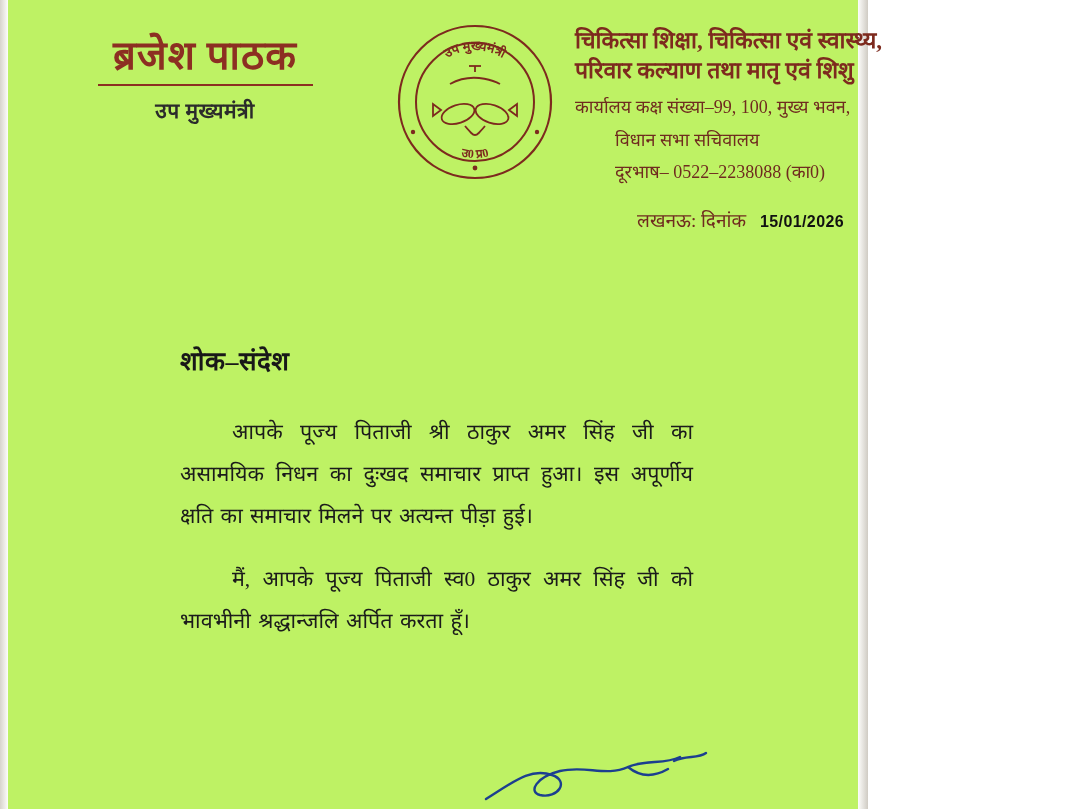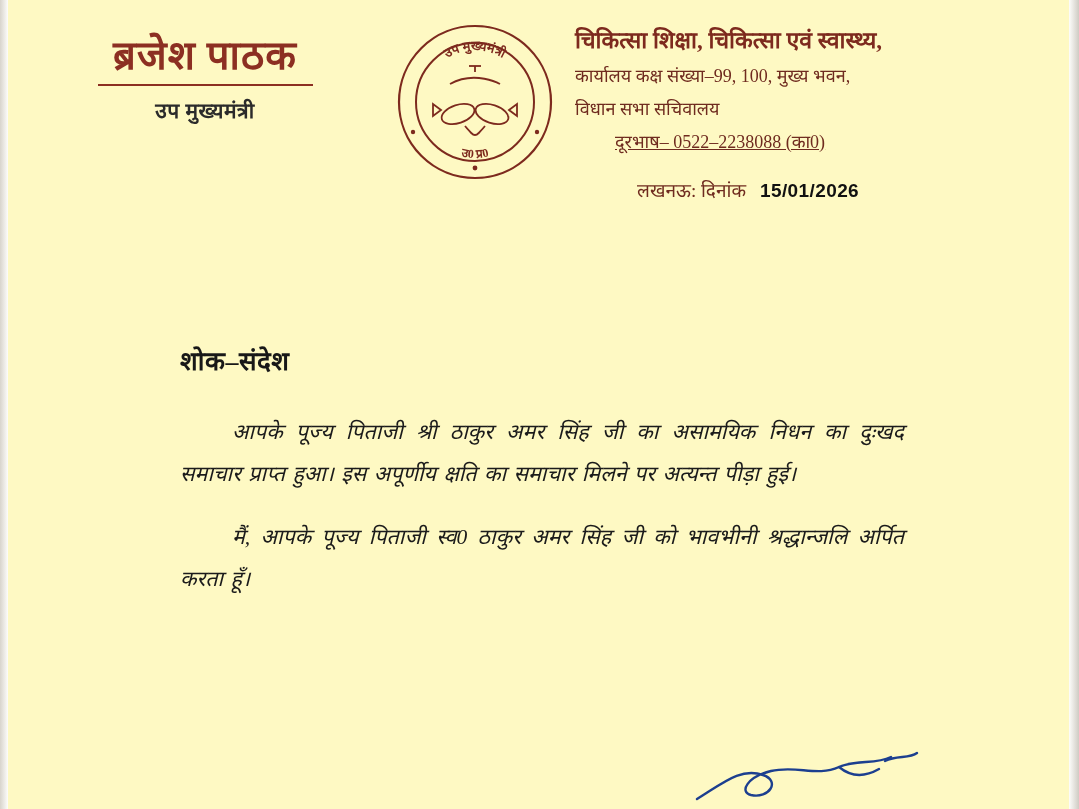--- a/index.html
+++ b/index.html
@@ -11,23 +11,23 @@
   body {
     width: 1079px;
     height: 809px;
     font-family: "Liberation Serif", "DejaVu Serif", serif;
     color: #1a1a1a;
     overflow: hidden;
     position: relative;
   }
   .page {
     position: relative;
-    width: 1079px;
+    width: 868px;
     height: 809px;
-    background: #fef9c3;
+    background: #bef264;
     padding: 0;
   }
   .edge-left {
     position: absolute;
     left: 0; top: 0; bottom: 0;
     width: 8px;
     background: linear-gradient(to right, #d8d4cc, #fdfdfb);
   }
   .edge-right {
     position: absolute;
@@ -94,43 +94,42 @@
     white-space: nowrap;
   }
   .office-line {
     font-size: 18px;
     color: #6f2b1f;
     line-height: 1.45;
     margin-top: 7px;
     white-space: nowrap;
   }
   .office-line.indent1 { }
-  .office-line.indent2 { }
+  .office-line.indent2 { margin-left: 40px; }
   .phone-line {
     font-size: 18px;
     color: #6f2b1f;
     line-height: 1.45;
     margin-top: 6px;
     margin-left: 40px;
     white-space: nowrap;
-    text-decoration: underline;
   }
   .phone-line.second { margin-left: 96px; margin-top: 2px; }
   .place-date {
     margin-top: 22px;
     margin-left: 62px;
     font-size: 19px;
     color: #6f2b1f;
     white-space: nowrap;
   }
   .place-date .dateval {
     color: #111;
     font-weight: 600;
     font-family: "Liberation Sans", sans-serif;
-    font-size: 19px;
+    font-size: 16px;
     margin-left: 14px;
     letter-spacing: 0.4px;
   }
 
   
   .doc-body {
     padding: 0 175px 0 180px;
   }
   .subject {
     text-align: left;
@@ -143,21 +142,20 @@
   }
   .para {
     font-size: 21.5px;
     line-height: 1.95;
     color: #1b1b1b;
     text-align: justify;
     text-justify: inter-word;
     text-indent: 52px;
     margin-bottom: 20px;
     word-spacing: 2px;
-    font-style: italic;
   }
 
   
   .signature {
     position: absolute;
     right: 150px;
     bottom: 2px;
     width: 240px;
     height: 60px;
     pointer-events: none;
@@ -204,20 +202,21 @@
           <path d="M70 104 C 80 116, 80 116, 90 104"></path>
         </g>
         <circle cx="80" cy="146" r="2.4" fill="#7d2a1e"></circle>
         <circle cx="18" cy="110" r="2.2" fill="#7d2a1e"></circle>
         <circle cx="142" cy="110" r="2.2" fill="#7d2a1e"></circle>
       </svg>
     </div>
 
     <div class="lh-right">
       <div class="dept-line">चिकित्सा शिक्षा, चिकित्सा एवं स्वास्थ्य,</div>
+      <div class="dept-line">परिवार कल्याण तथा मातृ एवं शिशु</div>
 
       <div class="office-line indent1">कार्यालय कक्ष संख्या–99, 100, मुख्य भवन,</div>
       <div class="office-line indent2">विधान सभा सचिवालय</div>
 
       <div class="phone-line">दूरभाष– 0522–2238088 (का0)</div>
 
       <div class="place-date">
         <span>लखनऊ: दिनांक</span><span class="dateval">15/01/2026</span>
       </div>
     </div>

